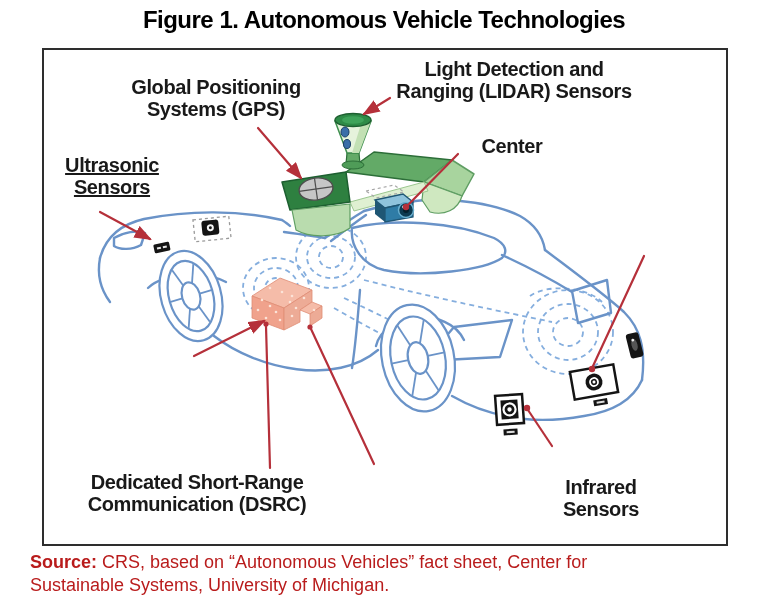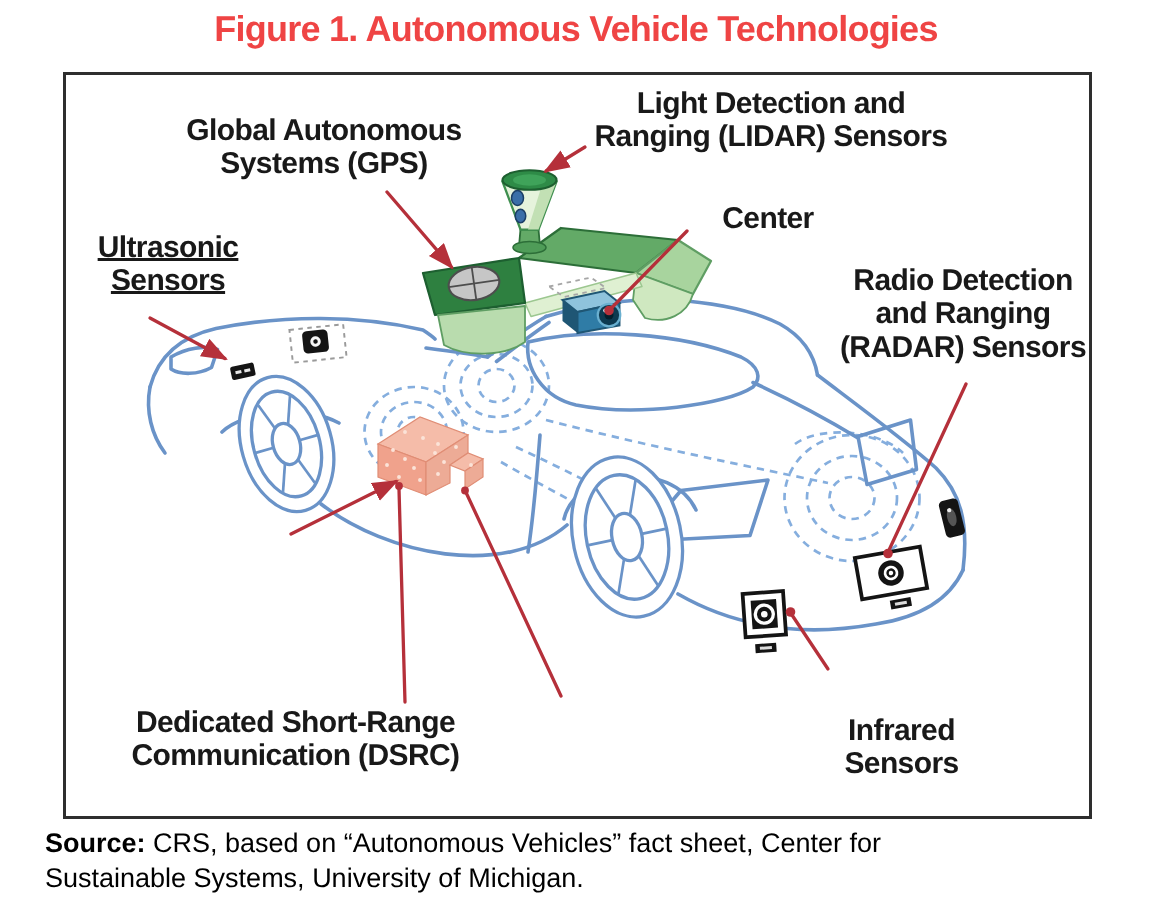--- a/index.html
+++ b/index.html
@@ -1,35 +1,35 @@
 <!DOCTYPE html>
 <html><head>
 <meta charset="utf-8">
 <style>
   html,body{margin:0;padding:0;background:#ffffff;}
   .page{position:relative;width:768px;height:609px;background:#ffffff;
         font-family:"Liberation Sans",sans-serif;overflow:hidden;}
   .figure-title{position:absolute;left:0;top:6px;width:768px;text-align:center;
-        font-size:24px;font-weight:700;color:#ef4444;letter-spacing:-0.5px;}
+        font-size:24px;font-weight:700;color:#000000;letter-spacing:-0.5px;}
   .diagram{position:absolute;left:42px;top:48px;width:682px;height:494px;
         border:2px solid #2e2e2e;background:#fff;}
   .car-svg{position:absolute;left:0;top:0;width:682px;height:494px;}
   .lbl{position:absolute;font-weight:700;font-size:20px;line-height:1.12;
         color:#191919;text-align:center;white-space:pre-line;letter-spacing:-0.4px;}
   #lbl-gps{left:62px;top:26px;width:220px;}
   #lbl-lidar{left:338px;top:8px;width:264px;}
   #lbl-cameras{left:408px;top:85px;width:120px;}
   #lbl-ultrasonic{left:6px;top:104px;width:124px;text-decoration:underline;}
   #lbl-radar{left:510px;top:126px;width:176px;}
   #lbl-prebuilt{left:50px;top:297px;width:104px;}
   #lbl-dsrc{left:24px;top:421px;width:258px;}
   #lbl-ins{left:300px;top:427px;width:204px;}
   #lbl-infrared{left:502px;top:399px;width:110px;text-align:center;margin-top:27px;}
   .source-note{position:absolute;left:30px;top:551px;width:706px;
-        font-size:18px;line-height:1.3;color:#000000;white-space:pre-line;}
+        font-size:18px;line-height:1.3;color:#b91c1c;white-space:pre-line;}
   .src-prefix{font-weight:700;}
 </style>
 </head>
 <body>
 
 <div class="page">
 
   <div class="figure-title">Figure 1. Autonomous Vehicle Technologies</div>
 
   <div class="diagram">
@@ -212,30 +212,27 @@
         <path d="M150,306 L220,271" marker-end="url(#ah)"></path>
         <path d="M222,276 L226,418"></path>
         <circle cx="222" cy="274" r="2.6" fill="#b5303a" stroke="none"></circle>
         <path d="M267,279 L330,414"></path>
         <circle cx="266" cy="277" r="2.6" fill="#b5303a" stroke="none"></circle>
         <path d="M484,360 L508,396"></path>
         <circle cx="483" cy="358" r="3.2" fill="#b5303a" stroke="none"></circle>
       </g>
     </svg>
 
-    <div class="lbl" id="lbl-gps">Global Autonomous
+    <div class="lbl" id="lbl-gps">Global Positioning
 Systems (GPS)</div>
     <div class="lbl" id="lbl-lidar">Light Detection and
 Ranging (LIDAR) Sensors</div>
     <div class="lbl" id="lbl-cameras">Center</div>
     <div class="lbl" id="lbl-ultrasonic">Ultrasonic
 Sensors</div>
-    <div class="lbl" id="lbl-radar">Radio Detection
-and Ranging
-(RADAR) Sensors</div>
     <div class="lbl" id="lbl-dsrc">Dedicated Short-Range
 Communication (DSRC)</div>
     <div class="lbl" id="lbl-infrared">Infrared
 Sensors</div>
   </div>
 
   <div class="source-note"><span class="src-prefix">Source:</span><span> CRS, based on “Autonomous Vehicles” fact sheet, Center for
 Sustainable Systems, University of Michigan.</span></div>
 
 </div>

